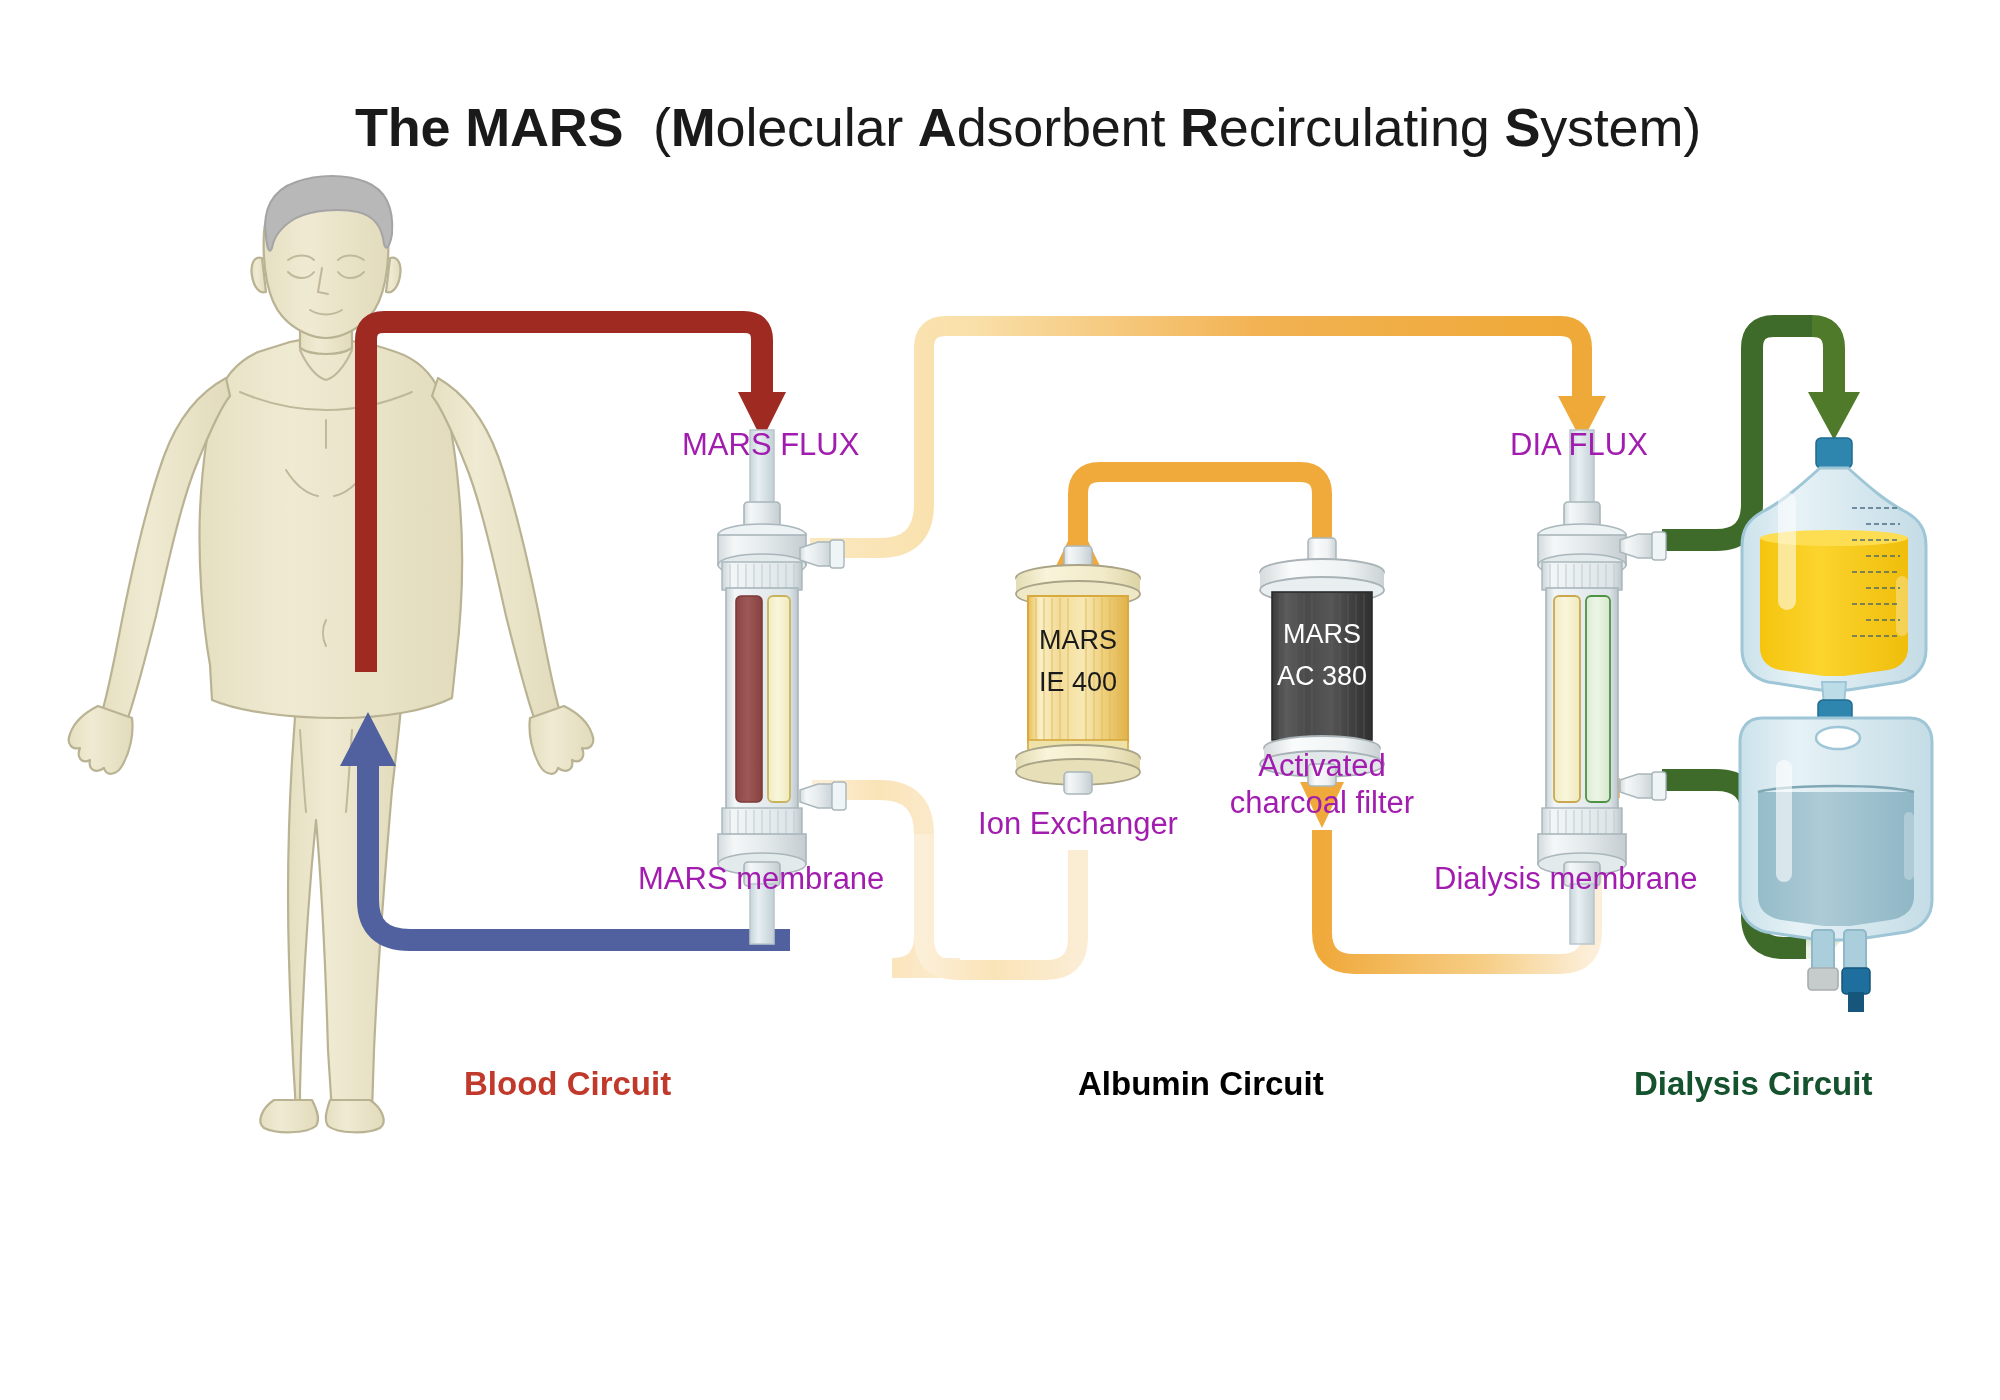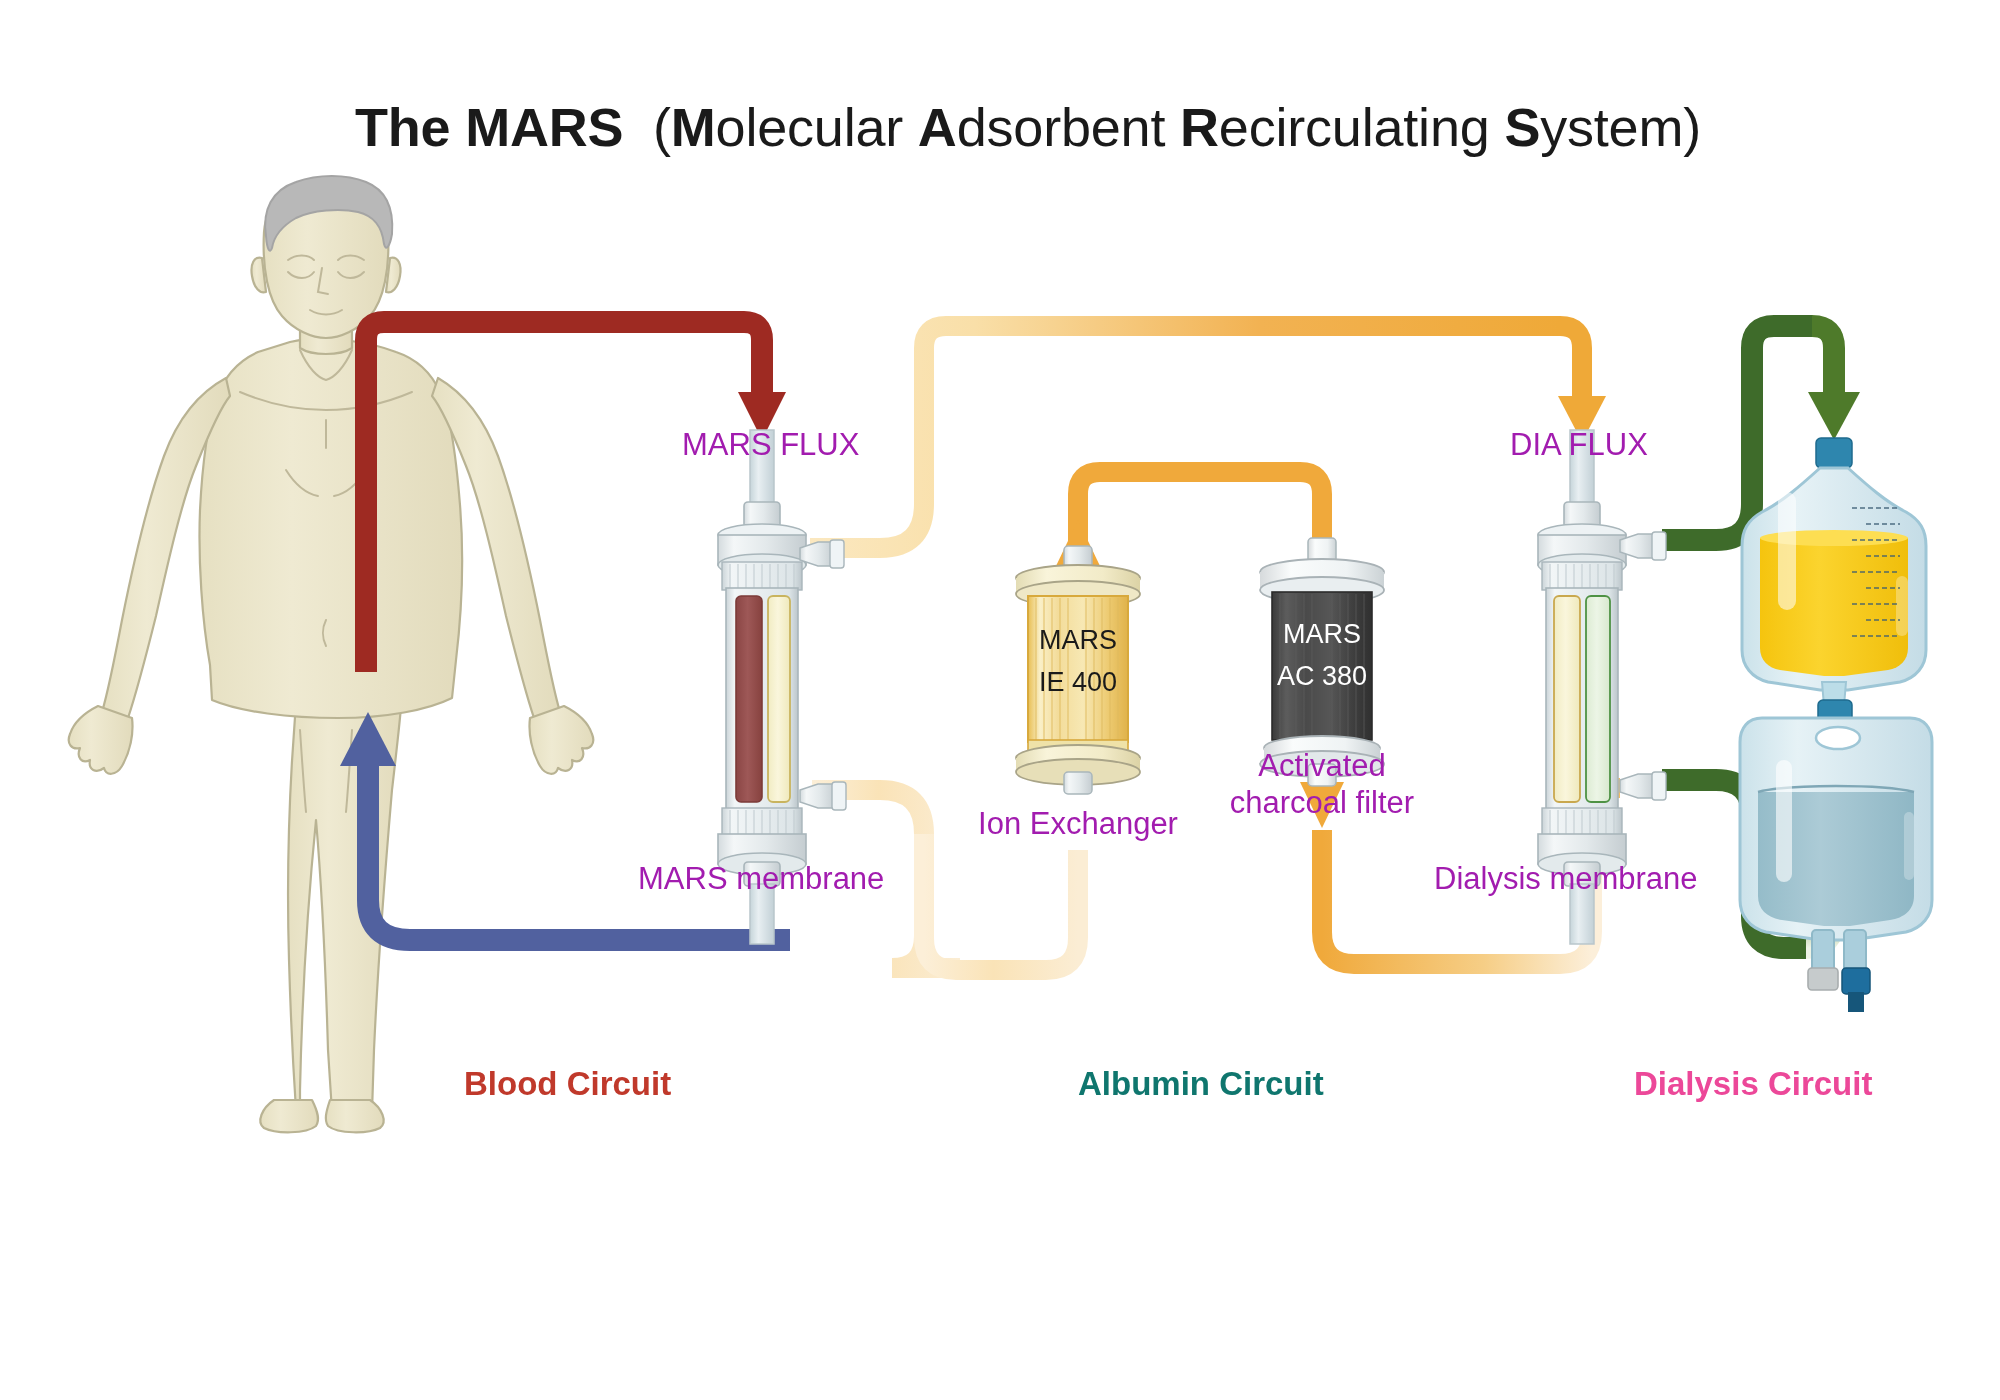--- a/index.html
+++ b/index.html
@@ -580,18 +580,18 @@
       <div>AC 380</div>
     </div>
 
     <div class="lbl ctr" style="left:1192px; top:748px; width:260px;">
       <div>Activated</div>
       <div>charcoal filter</div>
     </div>
 
     <div class="circuit-lbl" style="left:464px; top:1065px; color:#C0392B;text-align:right;">Blood Circuit</div>
 
-    <div class="circuit-lbl" style="left:1078px; top:1065px; color:#0f766e;">Albumin Circuit</div>
-
-    <div class="circuit-lbl" style="left:1634px; top:1065px; color:#ec4899;">Dialysis Circuit</div>
+    <div class="circuit-lbl" style="left:1078px; top:1065px; color:#000000;">Albumin Circuit</div>
+
+    <div class="circuit-lbl" style="left:1634px; top:1065px; color:#14532d;">Dialysis Circuit</div>
 
   </div>
 </div>
 
 </body></html>

